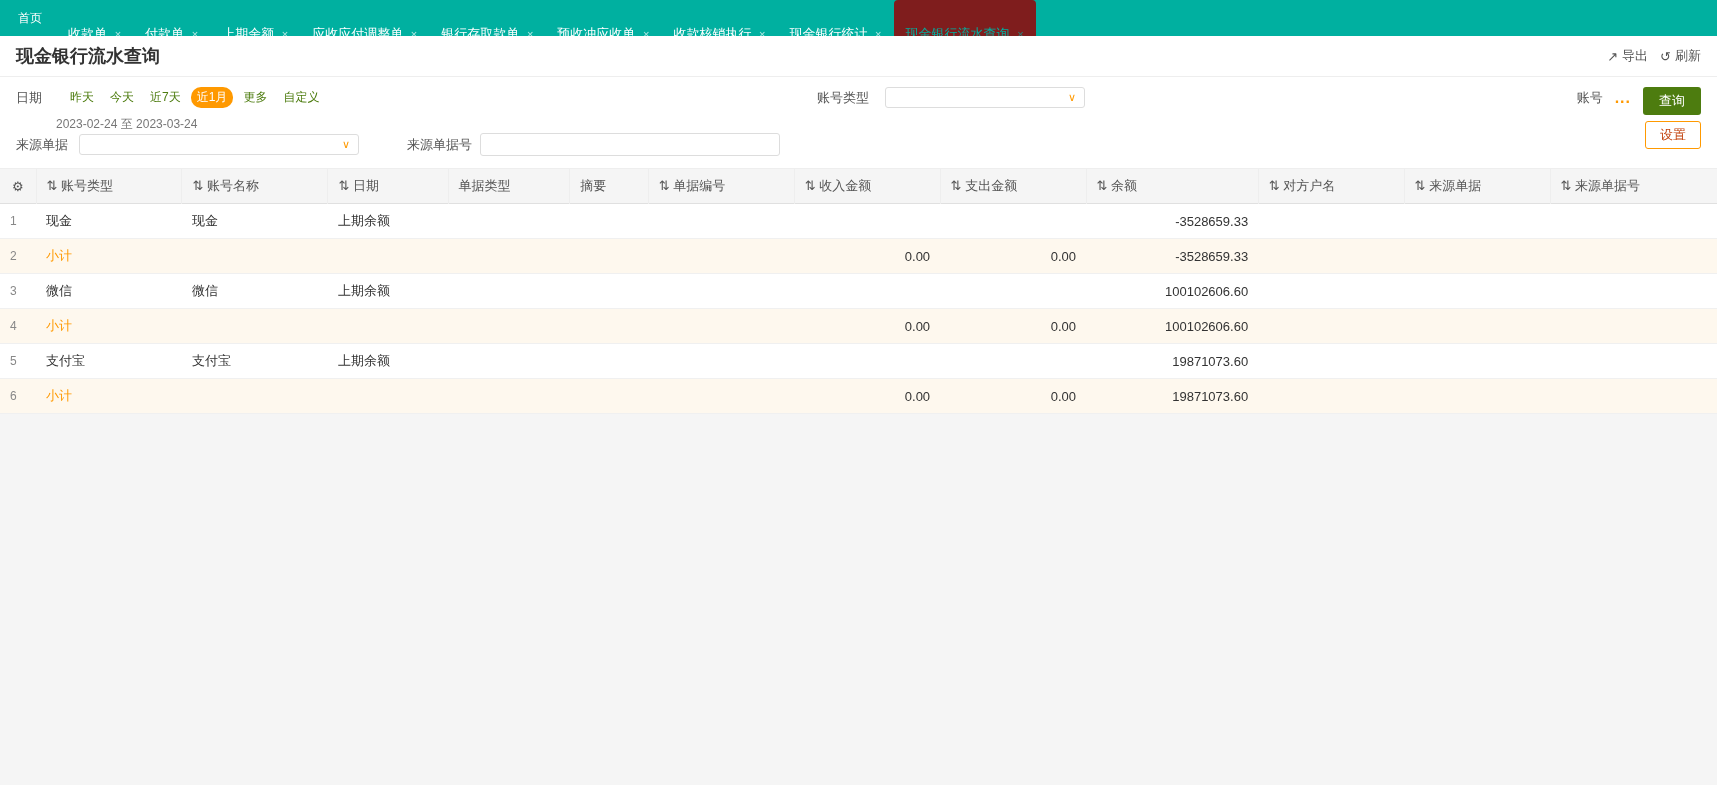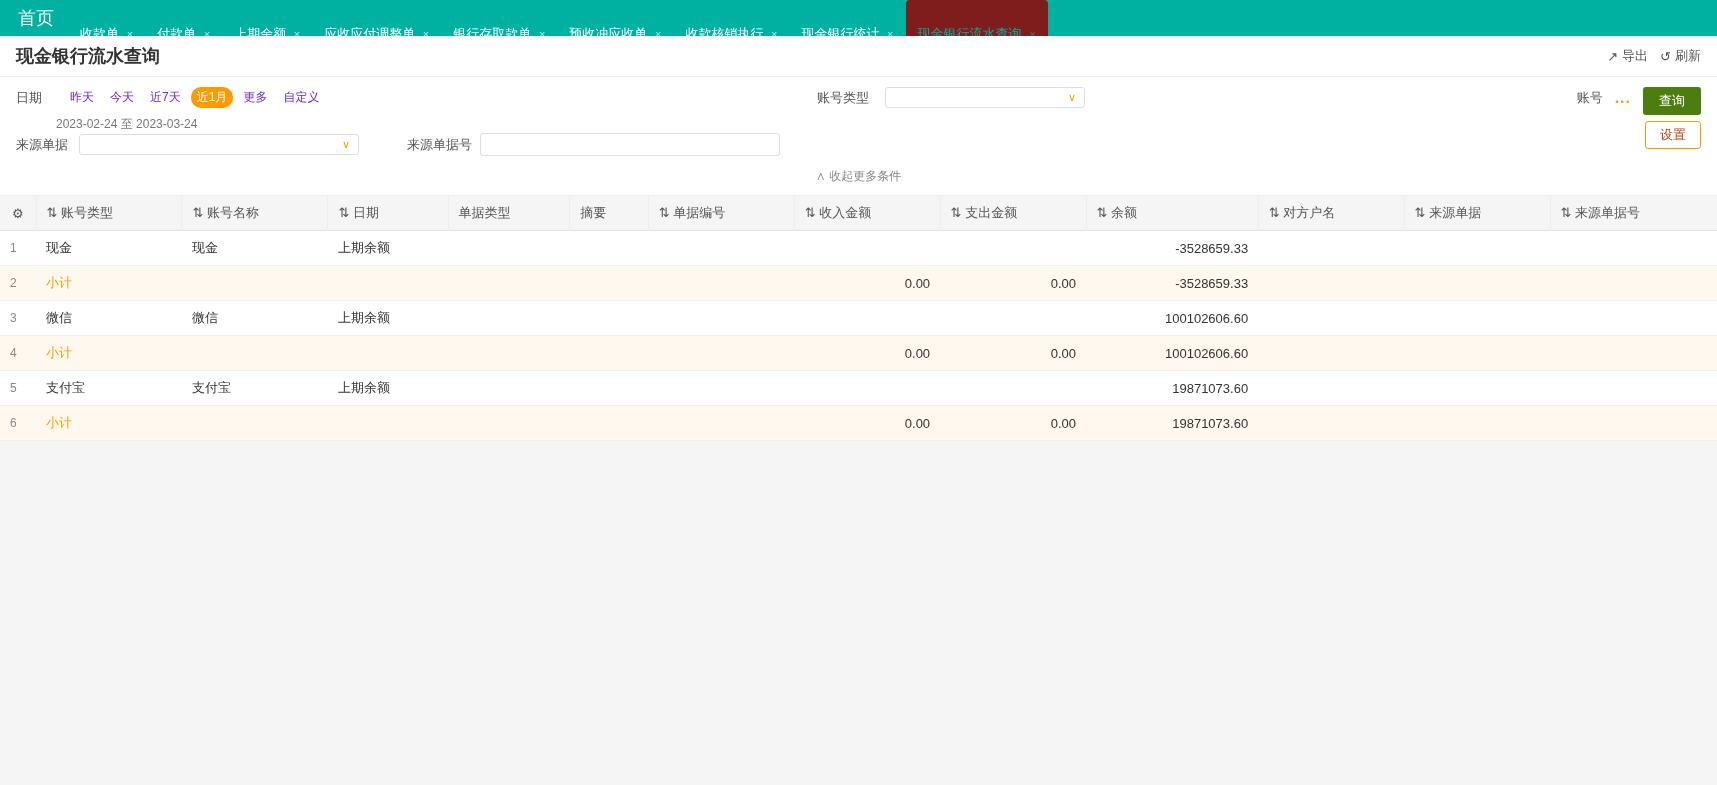--- a/index.html
+++ b/index.html
@@ -31,21 +31,21 @@
     .nav-item .close-x {
       margin-left: 4px;
       font-size: 11px;
       opacity: 0.7;
     }
     .nav-home {
       color: #fff;
       padding: 0 14px;
       height: 36px;
       line-height: 36px;
-      font-size: 18px;
+      font-size: 12px;
     }
 
     
     .page-header {
       background: #fff;
       padding: 8px 16px;
       display: flex;
       align-items: center;
       justify-content: space-between;
       border-bottom: 1px solid #eee;
@@ -91,21 +91,21 @@
     .date-options {
       display: flex;
       align-items: center;
       gap: 4px;
     }
     .date-opt {
       padding: 2px 6px;
       cursor: pointer;
       border-radius: 3px;
       font-size: 12px;
-      color: #6d28d9;
+      color: #4d7c0f;
     }
     .date-opt.active {
       background: #f90;
       color: #fff;
       border-radius: 10px;
     }
     .date-range {
       font-size: 12px;
       color: #777;
       margin-left: 4px;
@@ -315,24 +315,20 @@
         <input class="filter-input" style="min-width: 300px;" type="text">
       </div>
     </div>
 
     <div class="right-btns">
       <button class="query-btn">查询</button>
       <button class="settings-btn">设置</button>
     </div>
   </div>
 
-  <div class="collapse-bar">
-    <span>∧</span>
-    <span>收起更多条件</span>
-  </div>
 </div>
 
 <div class="table-container">
   <table>
     <thead>
       <tr>
         <th class="th-gear">⚙</th>
         <th>⇅ <span>账号类型</span></th>
         <th>⇅ <span>账号名称</span></th>
         <th>⇅ <span>日期</span></th>

